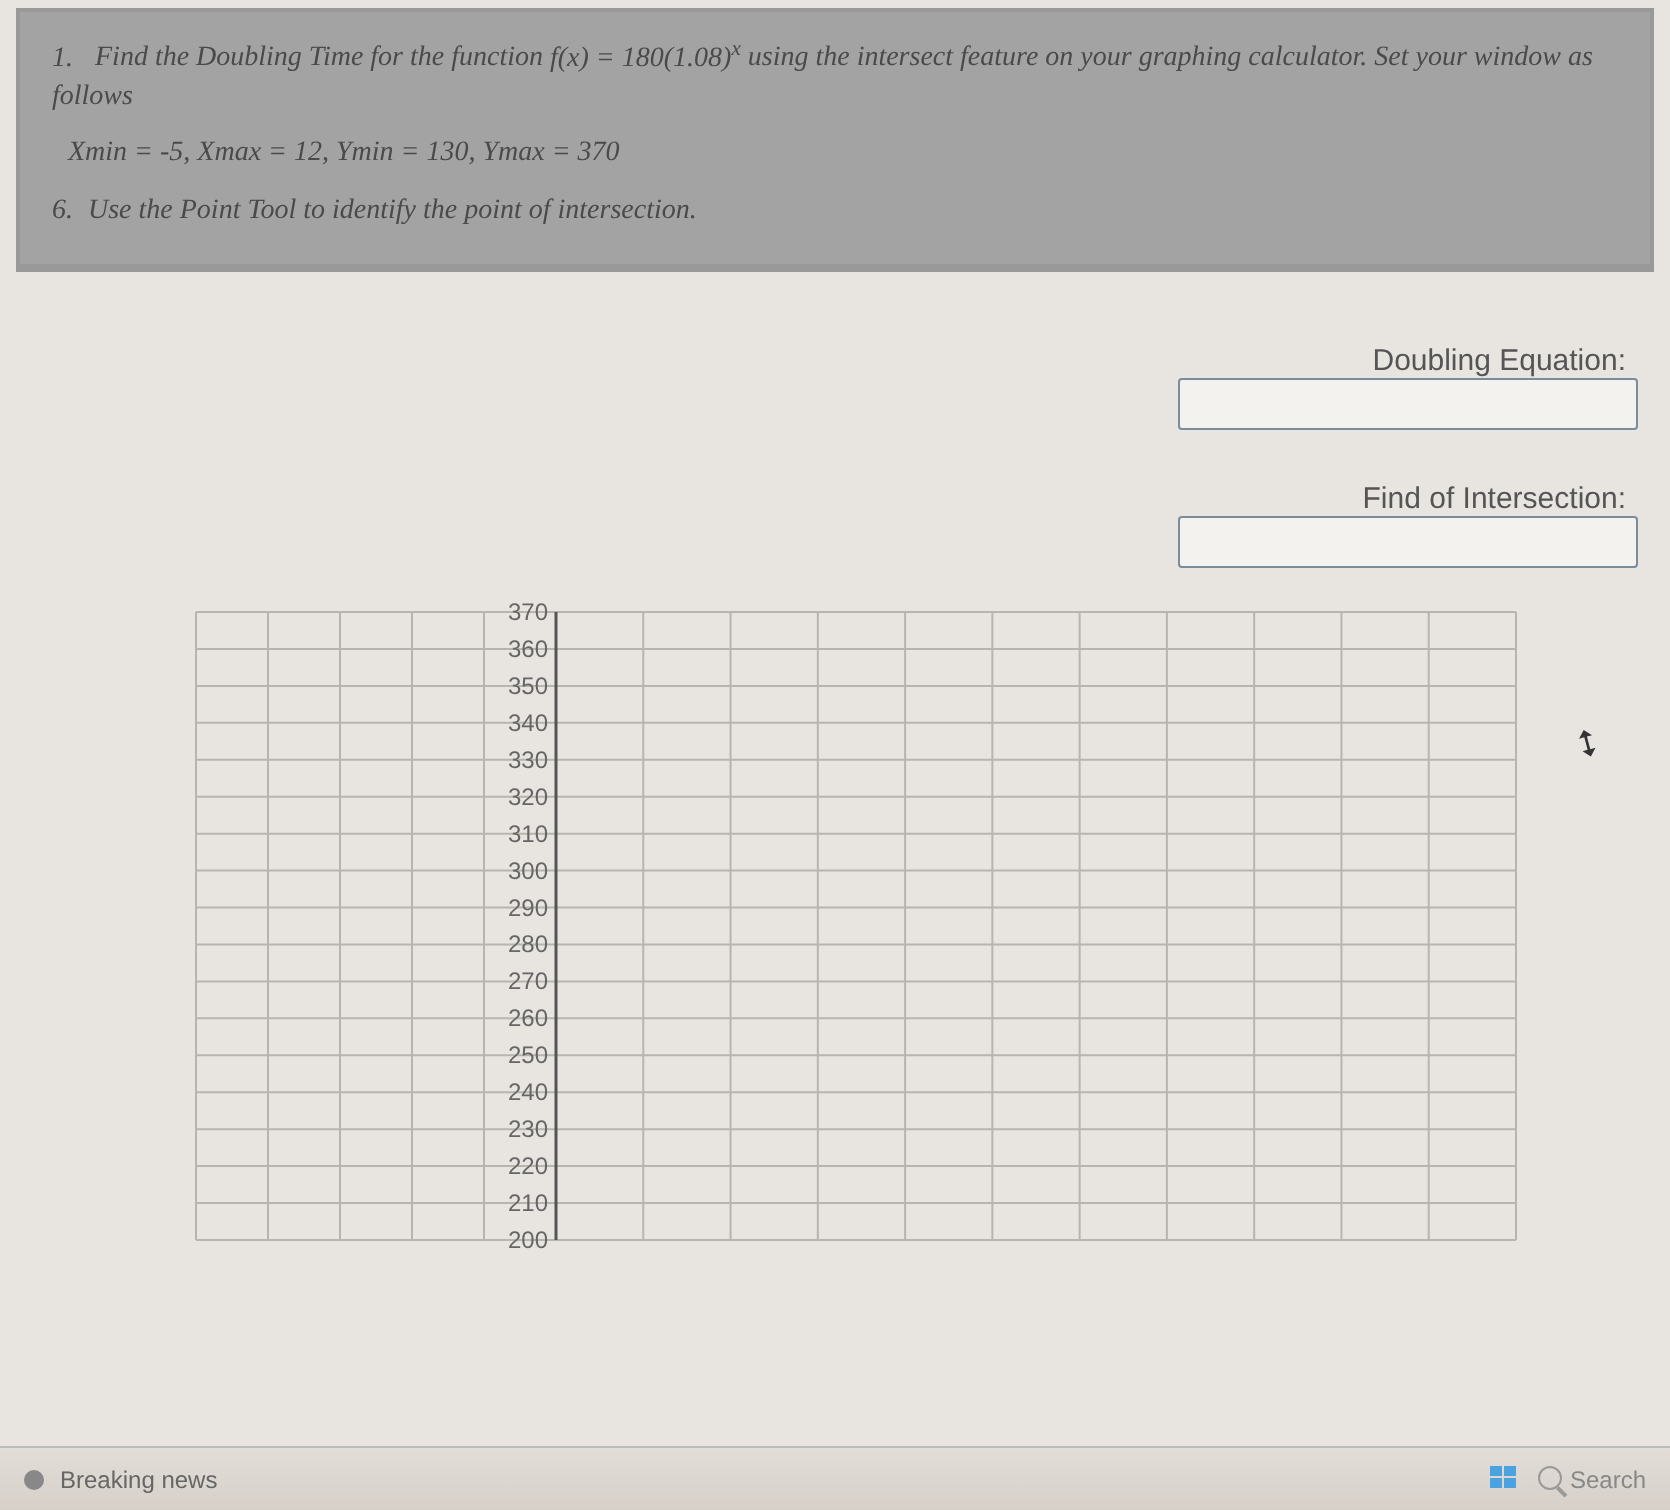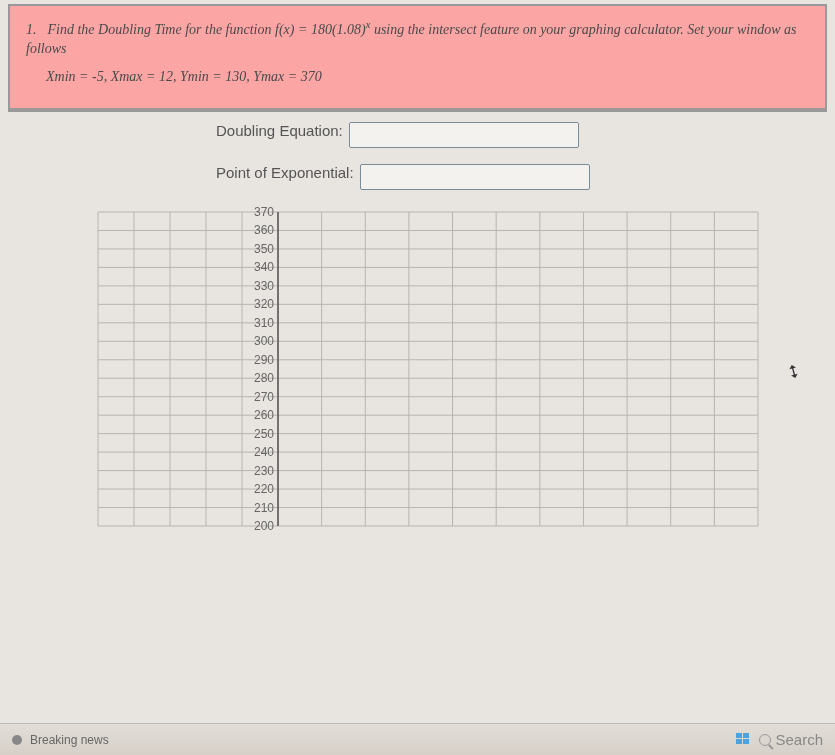--- a/index.html
+++ b/index.html
@@ -10,34 +10,35 @@
       font-family: Georgia, 'Times New Roman', serif;
       color: #4a4a4a;
       font-size: 14px;
       position: relative;
       overflow: hidden;
     }
     .question-box {
       border: 2px solid #999;
       margin: 4px 8px 0 8px;
       padding: 12px 16px 12px 16px;
-      background: #fca5a5;
+      background: #a3a3a3;
       font-style: italic;
     }
     .question-box ol { list-style: none; }
     .question-box li { margin-bottom: 4px; line-height: 1.4; }
     .question-box .num { display: inline-block; width: 18px; font-style: italic; }
-    .indent { margin-left: 20px; margin-top: 8px; margin-bottom: 10px; font-style: italic; }
+    .indent { margin-left: 8px; margin-top: 8px; margin-bottom: 10px; font-style: italic; }
     .section { padding: 10px 16px; }
     .input-row {
       display: flex;
-      align-items: flex-start;
-      margin: 0 0 16px 200px;
+      align-items: flex-end;
+      margin: 26px 0 16px 200px;
       font-family: Arial, sans-serif;
       font-style: normal;
+      flex-direction: column;
     }
     .input-row label { font-size: 15px; color: #555; margin-right: 6px; }
     .input-box {
       border: 1.5px solid #7a8b9a;
       background: #f4f2ef;
       height: 26px;
       width: 230px;
       border-radius: 2px;
     }
     .chart-area {
@@ -61,22 +62,22 @@
       font-family: Arial, sans-serif;
       font-size: 12px;
       color: #666;
     }
     .news-dot {
       width: 10px; height: 10px; border-radius: 50%;
       background: #888; margin-right: 8px;
     }
     .taskbar .right { margin-left: auto; display: flex; align-items: center; gap: 8px; }
     .search-pill {
-      display: flex; align-items: center;
-      color: #888; font-size: 15px;
+      display: flex; 
+      color: #888; font-size: 12px;
     }
     .search-icon {
       width: 12px; height: 12px; border: 1.5px solid #999;
       border-radius: 50%; position: relative; margin-right: 4px;
     }
     .search-icon::after {
       content: ""; position: absolute; width: 6px; height: 1.5px;
       background: #999; bottom: -3px; right: -4px; transform: rotate(45deg);
     }
     .cursor-arrow {
@@ -100,31 +101,32 @@
 
 <div class="question-box">
   <ol>
     <li>
       <span class="num">1.</span>
       <span>Find the Doubling Time for the function </span>
       <span class="formula"><span class="fn">f(x) = 180(1.08)</span><sup>x</sup></span>
       <span> using the intersect feature on your graphing calculator. Set your window as follows</span>
       <div class="indent">Xmin = -5, Xmax = 12, Ymin = 130, Ymax = 370</div>
     </li>
+    <li><span class="num">6.</span><span>Use the Point Tool to identify the point of intersection.</span></li>
   </ol>
 </div>
 <div class="divider"></div>
 
 <div class="section">
   <div class="input-row">
     <label>Doubling Equation:</label>
     <div class="input-box"></div>
   </div>
   <div class="input-row">
-    <label>Point of Exponential:</label>
+    <label>Find of Intersection:</label>
     <div class="input-box"></div>
   </div>
 
   <div class="chart-area">
     <svg class="grid" id="grid-svg" width="720" height="330">
         <line x1="40" x2="700" y1="6" y2="6"></line>
         <text x="216" y="10" text-anchor="end">370</text>
         <line x1="40" x2="700" y1="24.470588235294116" y2="24.470588235294116"></line>
         <text x="216" y="28.470588235294116" text-anchor="end">360</text>
         <line x1="40" x2="700" y1="42.94117647058823" y2="42.94117647058823"></line>

